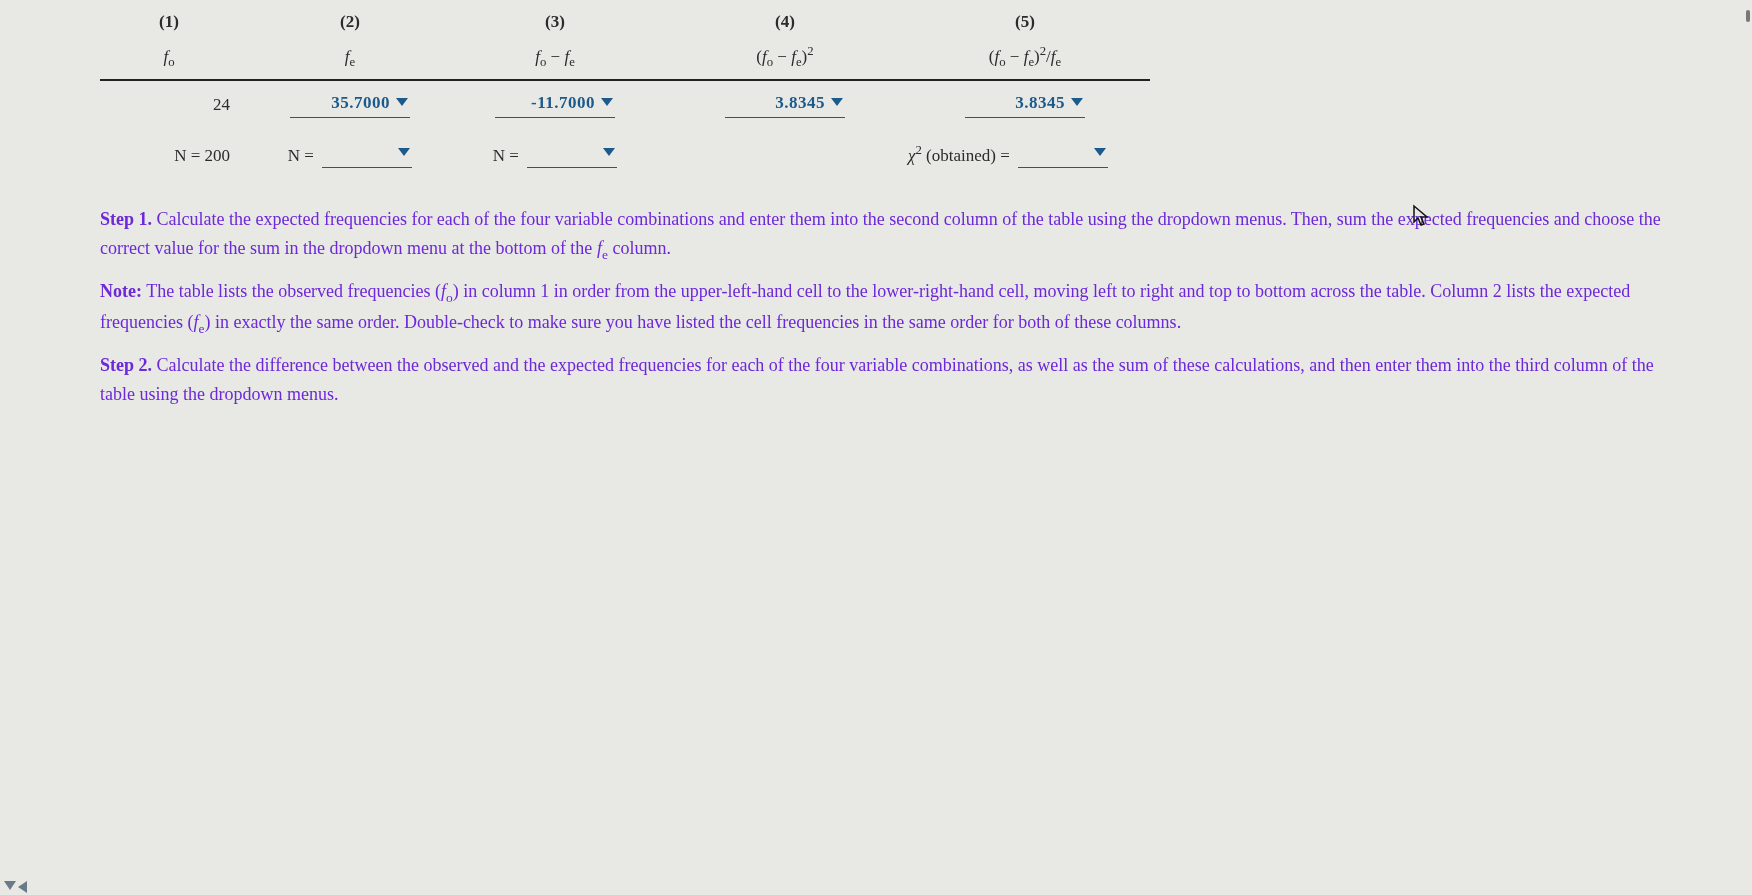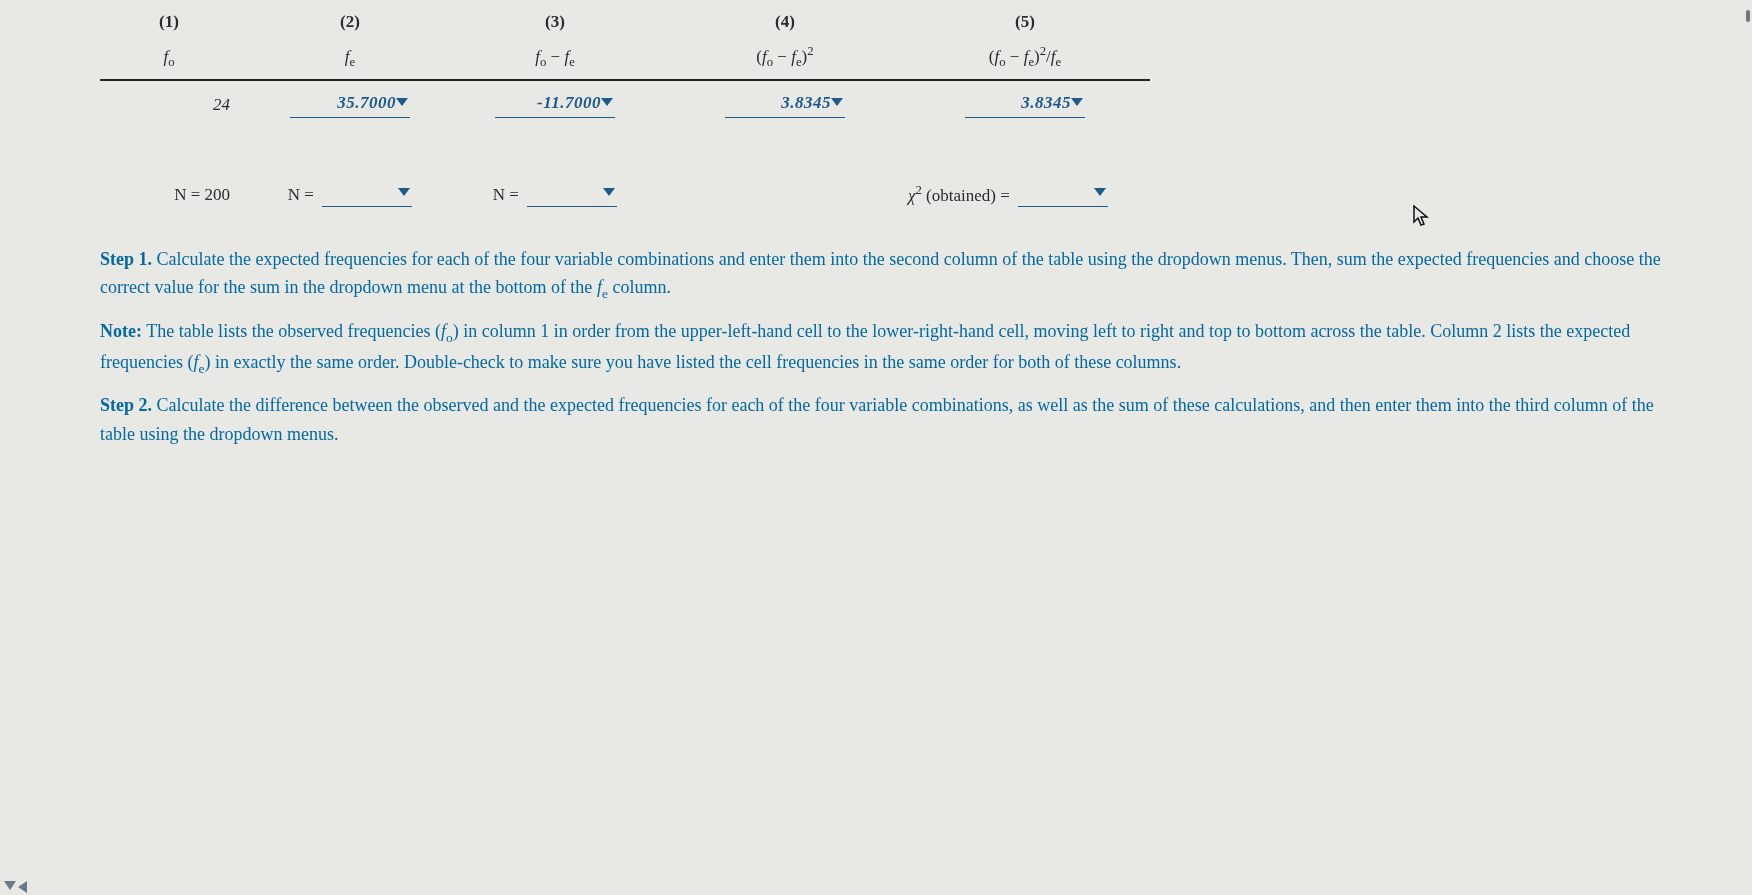--- a/index.html
+++ b/index.html
@@ -52,20 +52,21 @@
   }
   .col1 { width: 160px; text-align: right; padding-right: 30px !important; }
   .col2 { width: 180px; }
   .col3 { width: 230px; }
   .col4 { width: 230px; }
   .col5 { width: 250px; }
   .dd {
     display: inline-flex;
     align-items: center;
     justify-content: flex-end;
+    gap: 6px;
     border-bottom: 1.5px solid #1c5a8c;
     min-width: 120px;
     height: 28px;
     padding: 0 2px 2px 6px;
     color: #2b2b2b;
     cursor: pointer;
   }
   .dd.small { min-width: 90px; }
   .dd .val {
     flex: 1;
@@ -76,31 +77,31 @@
     letter-spacing: 0.5px;
   }
   .dd.empty .val { min-height: 1em; }
   .tri {
     width: 0; height: 0;
     border-left: 6px solid transparent;
     border-right: 6px solid transparent;
     border-top: 8px solid #1c5a8c;
     flex: none;
   }
-  tbody td { text-align: center; padding-top: 8px !important; padding-bottom: 8px !important; font-style: italic; }
+  tbody td { text-align: center; padding-top: 8px !important; padding-bottom: 8px !important; }
   tbody td.col1 {
     text-align: right;
     font-family: Georgia, serif;
   }
   tfoot td { padding-top: 14px !important; text-align: center; }
   tfoot td.col1 { text-align: right; }
   .nprefix { display: inline-block; margin-right: 4px; }
-  .chilabel { display: inline-block; margin-right: 4px; margin-top: 40px; }
+  .chilabel { display: inline-block; margin-right: 4px; }
   
-  .para { margin: 32px 0 0 0; font-size: 18px; color: #0369a1; }
+  .para { margin: 32px 0 0 0; font-size: 18px; color: #6d28d9; }
   .para + .para { margin-top: 12px; }
   .step { font-weight: bold; }
   sub, .sub { font-size: 0.75em; vertical-align: sub; }
   sup, .sup { font-size: 0.75em; vertical-align: super; }
   .fsym { font-style: italic; }
   .scroll-indicators {
     position: absolute;
     left: 4px; bottom: 2px;
     display: flex; gap: 2px;
     color: #6a7a88;

